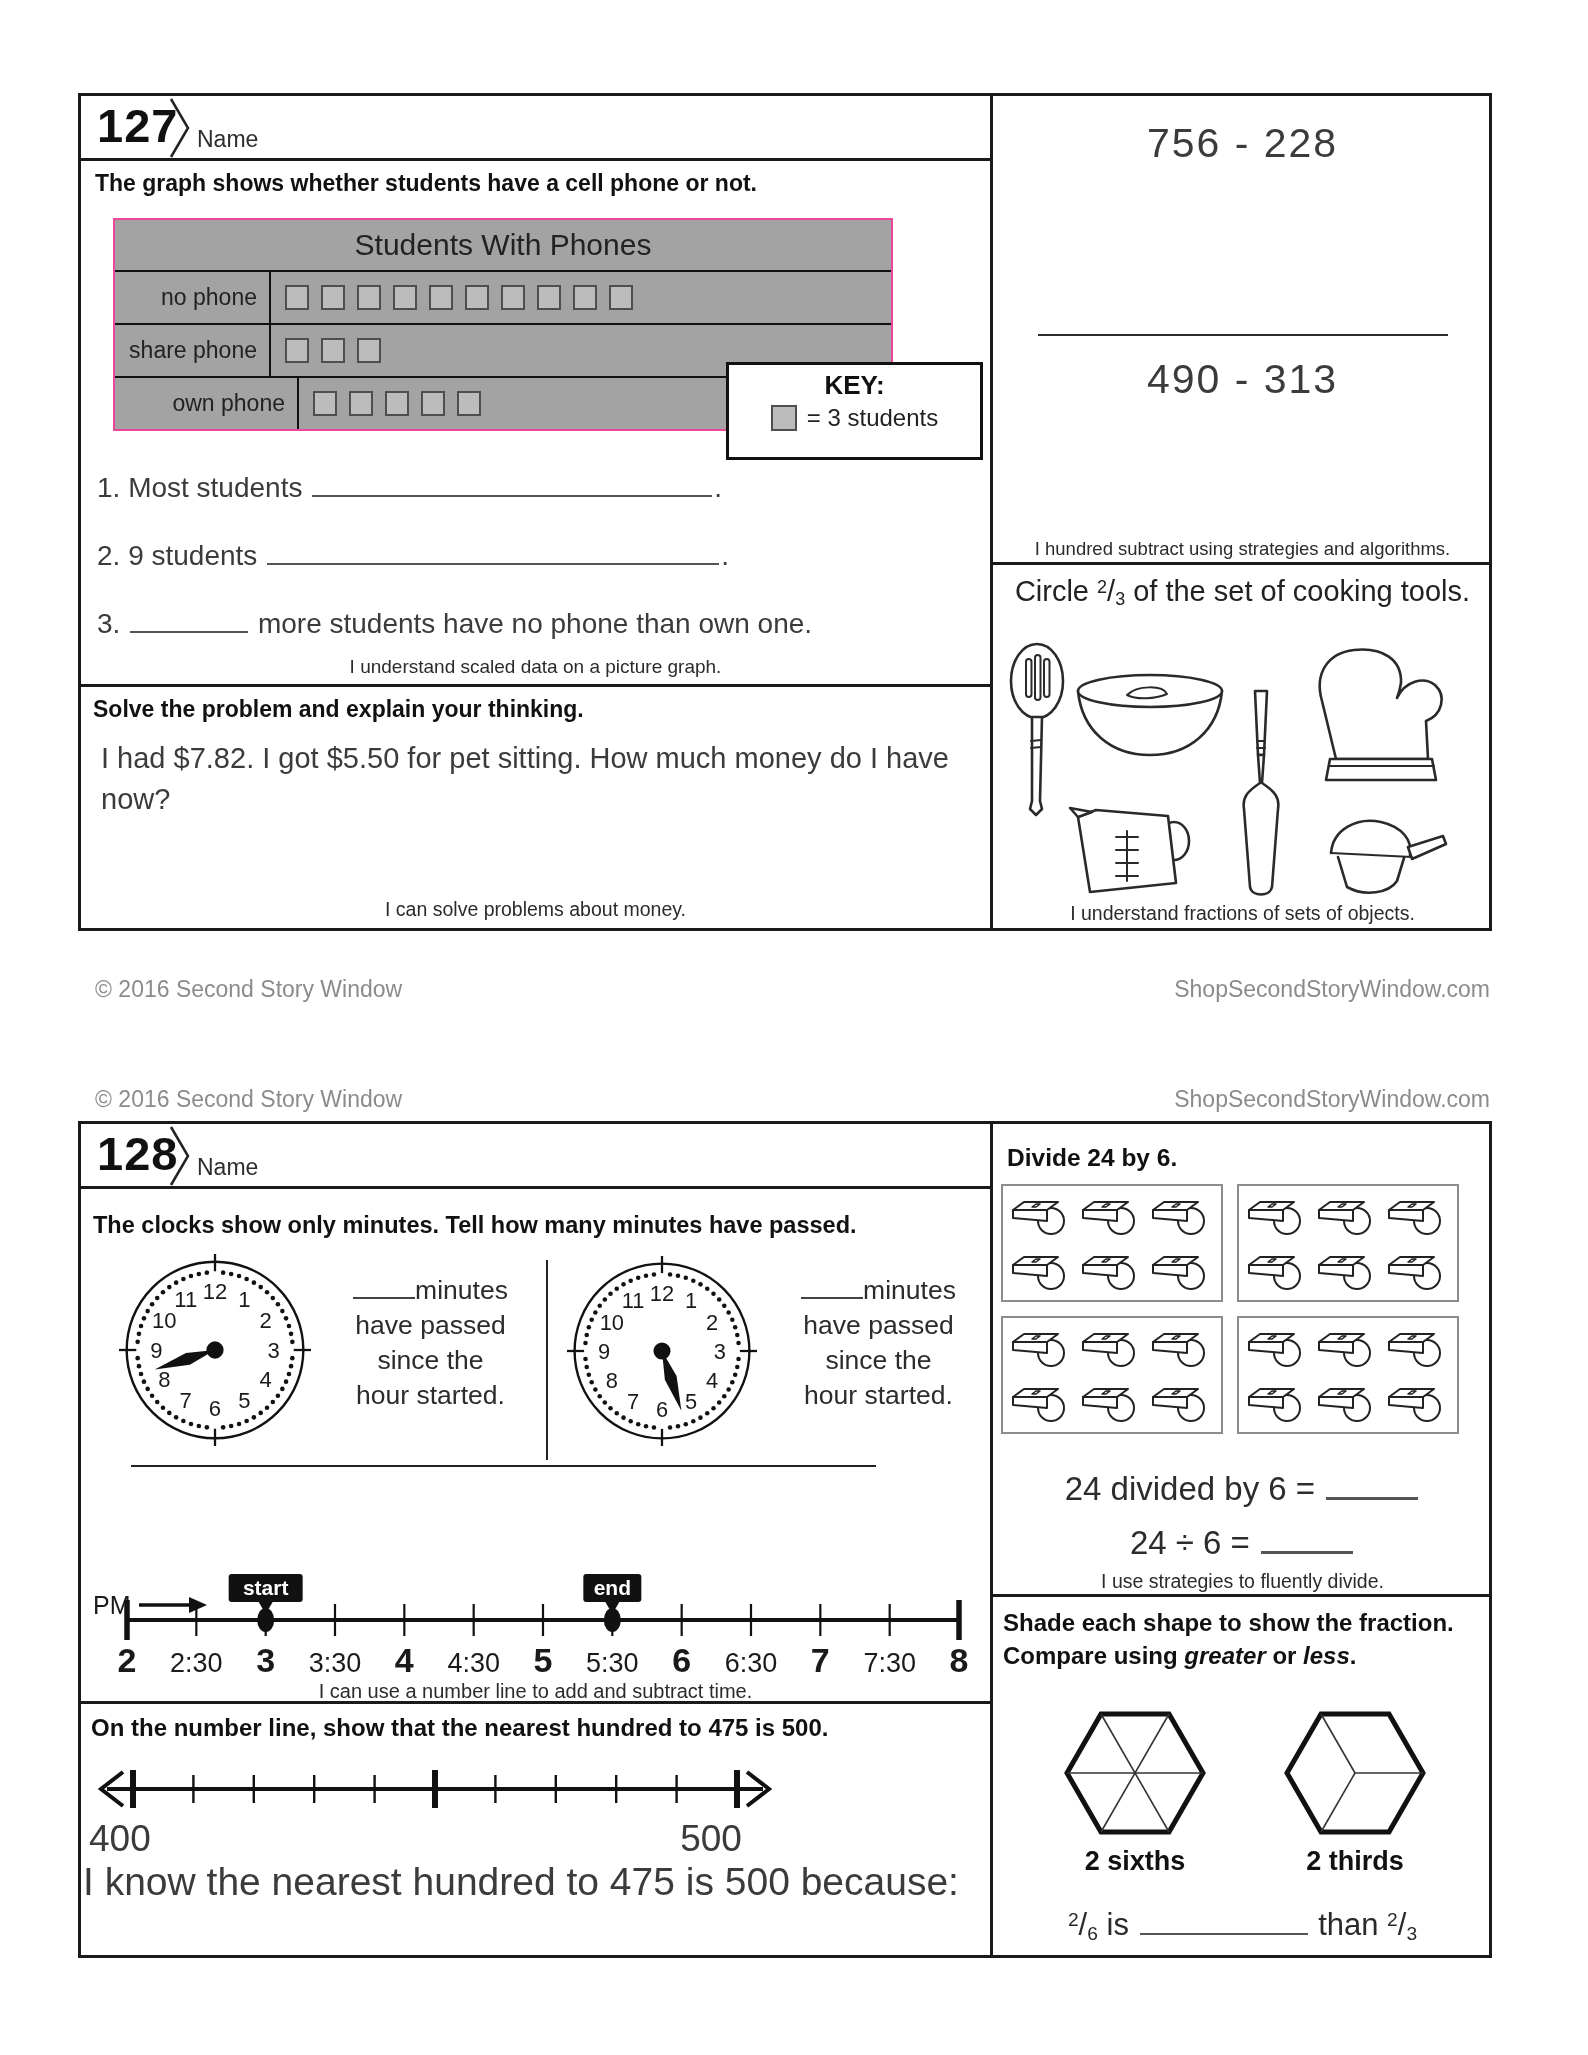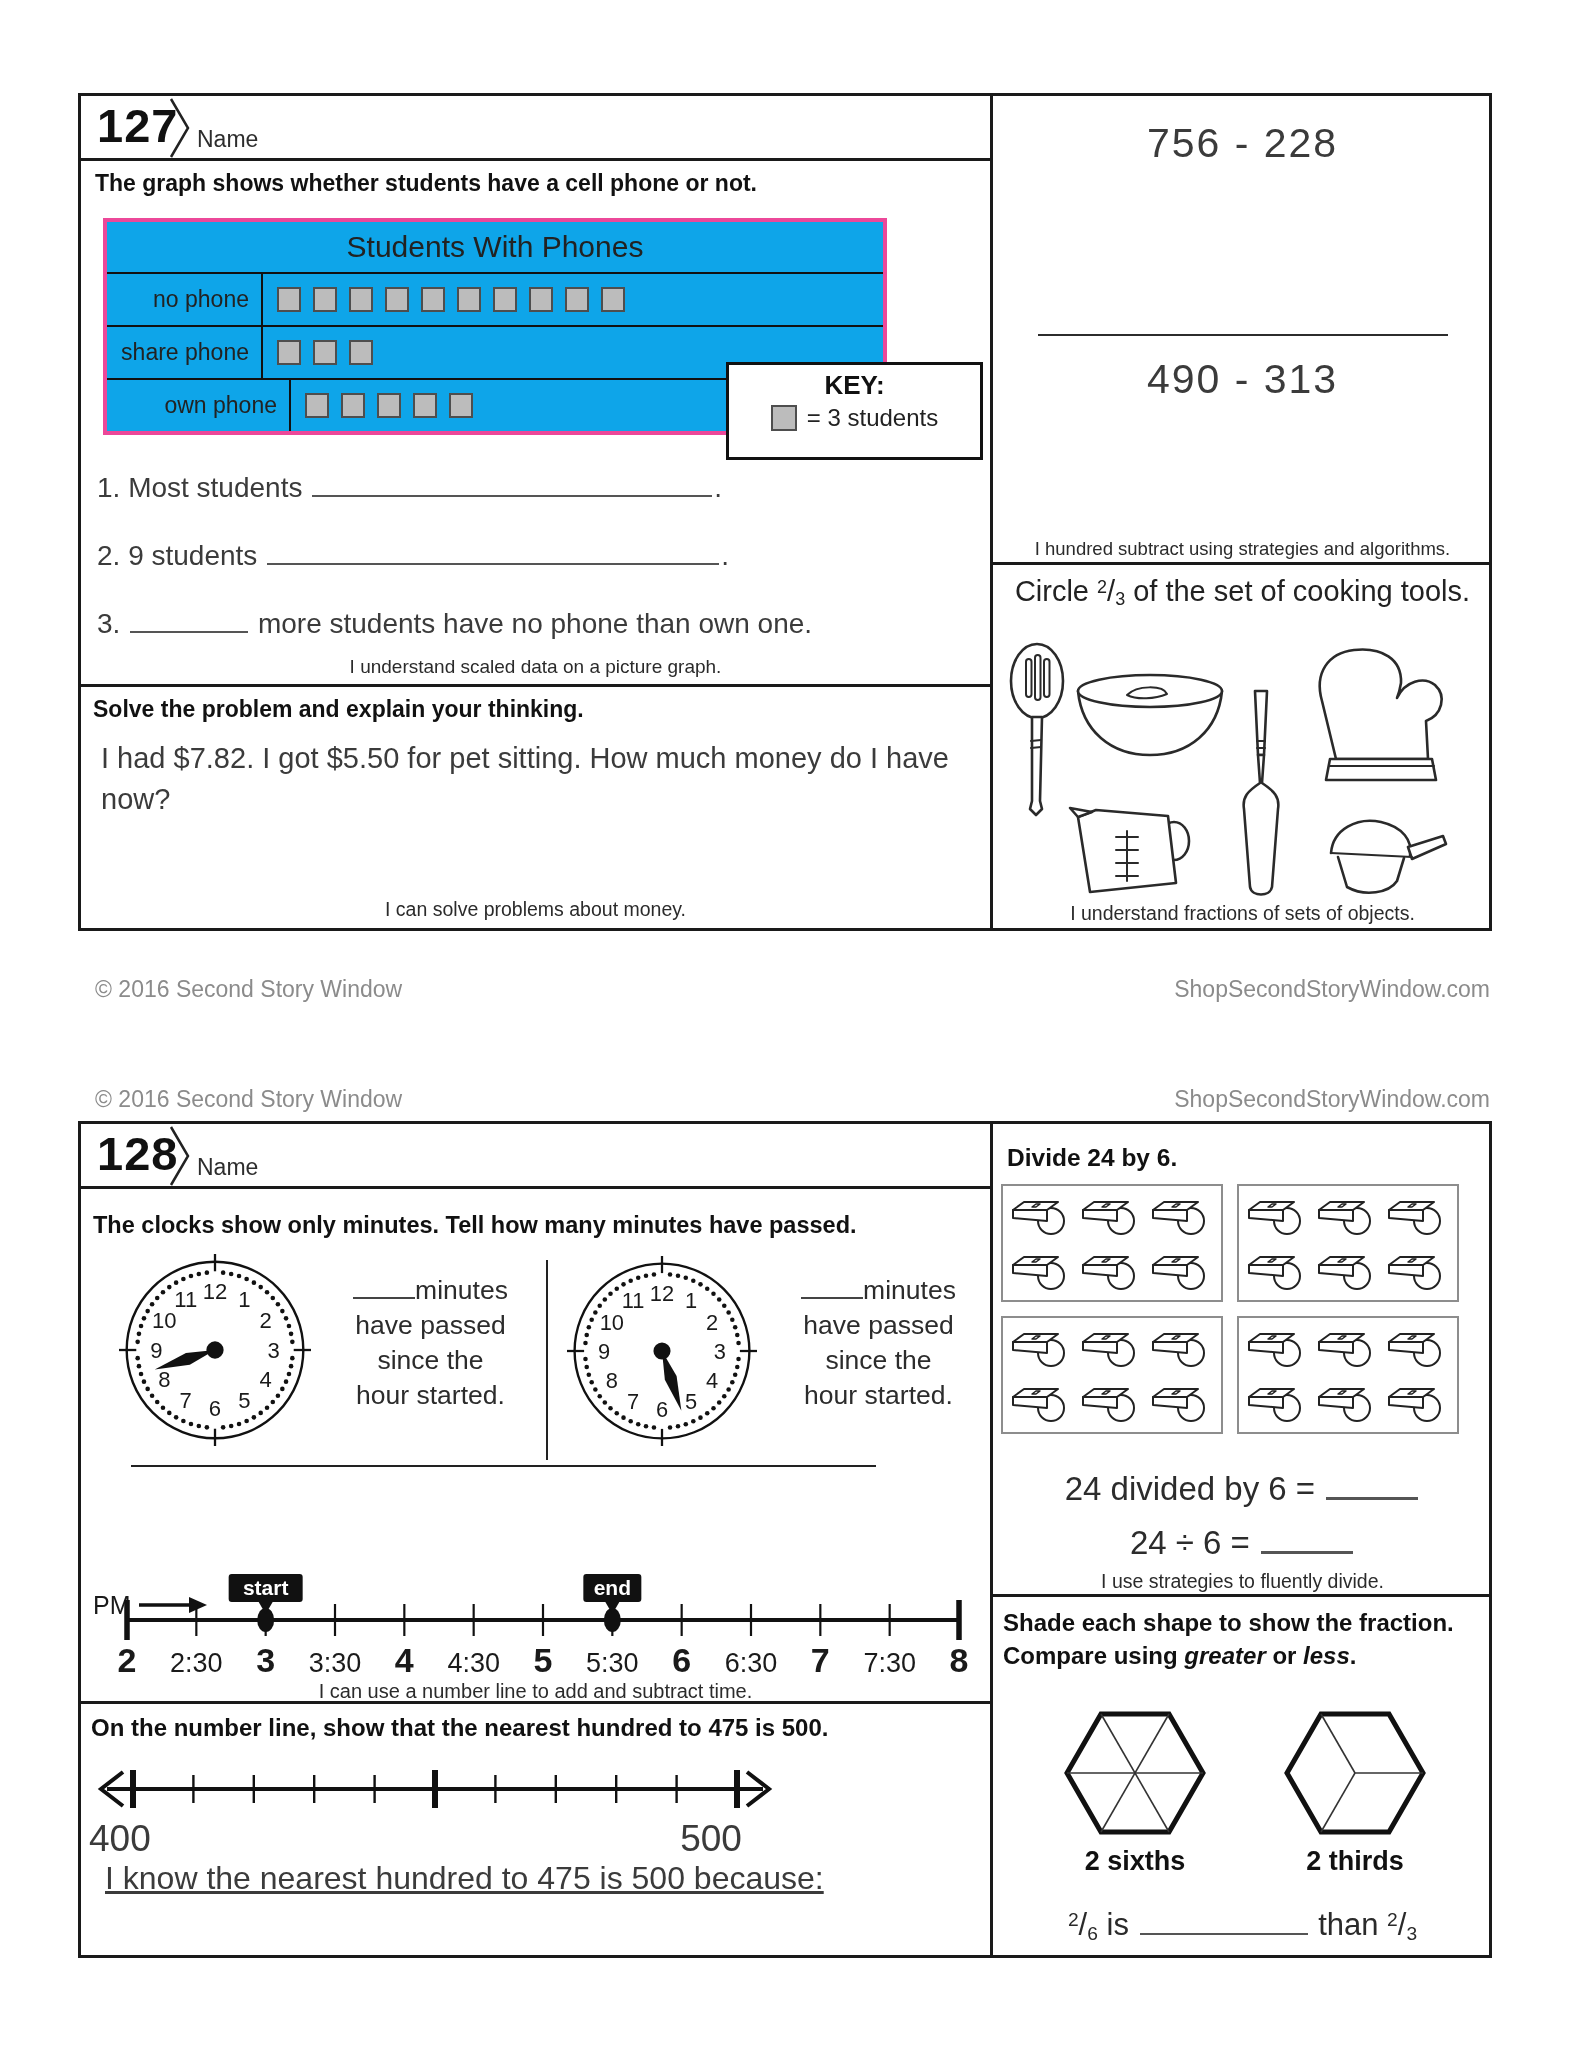--- a/index.html
+++ b/index.html
@@ -12,21 +12,21 @@
   .vdiv{position:absolute;left:909px;top:0;width:3px;height:100%;background:#1a1a1a;}
   .hline{position:absolute;background:#1a1a1a;height:3px;}
   .pgnum{position:absolute;left:16px;top:2px;font-size:47px;font-weight:700;letter-spacing:1px;color:#111;}
   .chev{position:absolute;left:88px;top:2px;}
   .namelab{position:absolute;left:116px;top:30px;font-size:23px;color:#2d2d2d;}
   .boldinstr{font-weight:700;color:#111;}
   .thin{color:#3b3b3b;}
   .std{font-size:19px;color:#2b2b2b;text-align:center;}
   .wblank{display:inline-block;border-bottom:2px solid #444;height:1em;vertical-align:baseline;}
   
-  .gtable{position:absolute;left:22px;top:122px;width:776px;border:4px solid #ec4899;background:#0ea5e9;}
+  .gtable{position:absolute;left:32px;top:122px;width:776px;border:2px solid #ec4899;background:#a3a3a3;}
   .gt-title{height:50px;line-height:50px;text-align:center;font-size:30px;color:#222;border-bottom:2px solid #111;}
   .gt-row{display:flex;height:51px;border-bottom:2px solid #111;}
   .gt-row:last-child{border-bottom:none;padding-left:28px;}
   .gt-label{width:142px;border-right:2px solid #111;text-align:right;padding-right:12px;font-size:23px;line-height:51px;color:#222;}
   .gt-cells{flex:1;display:flex;align-items:center;padding-left:14px;gap:12px;}
   .sq{width:20px;height:21px;background:#bcbcbc;border:2px solid #4e4e4e;flex:0 0 auto;}
   .keybox{position:absolute;left:645px;top:266px;width:251px;height:92px;border:3px solid #111;background:#fff;z-index:3;text-align:center;}
   .keytitle{font-size:26px;font-weight:700;margin-top:5px;color:#111;}
   .keyrow{display:flex;justify-content:center;align-items:center;gap:10px;margin-top:3px;font-size:24px;color:#222;}
   .q{position:absolute;left:16px;font-size:28px;color:#3b3b3b;white-space:nowrap;}
@@ -441,21 +441,21 @@
         <line x1="289.6" y1="11" x2="289.6" y2="39" stroke="#111" stroke-width="2.4"></line>
         <line x1="350" y1="6" x2="350" y2="44" stroke="#111" stroke-width="6"></line>
         <line x1="410.4" y1="11" x2="410.4" y2="39" stroke="#111" stroke-width="2.4"></line>
         <line x1="470.8" y1="11" x2="470.8" y2="39" stroke="#111" stroke-width="2.4"></line>
         <line x1="531.2" y1="11" x2="531.2" y2="39" stroke="#111" stroke-width="2.4"></line>
         <line x1="591.6" y1="11" x2="591.6" y2="39" stroke="#111" stroke-width="2.4"></line>
         <line x1="652" y1="6" x2="652" y2="44" stroke="#111" stroke-width="6"></line>
       </svg>
     <div class="abs thin" style="left:8px;top:694px;font-size:37px;">400</div>
     <div class="abs thin" style="left:570px;top:694px;width:120px;text-align:center;font-size:37px;">500</div>
-    <div class="abs thin" style="left:24px;top:736px;font-size:32px;text-decoration:underline;">I know the nearest hundred to 475 is 500 because:</div>
+    <div class="abs thin" style="left:2px;top:736px;font-size:39px;">I know the nearest hundred to 475 is 500 because:</div>
     <div class="abs" style="left:10px;top:775px;width:890px;height:48px;"></div>
 
     <div class="abs boldinstr" style="left:926px;top:20px;font-size:24.5px;">Divide 24 by 6.</div>
     <div class="wgrid" id="whistlegrid">
         <div class="wbox">
           <svg width="64" height="44" viewBox="0 0 64 44">
             <g stroke="#222" stroke-width="2" fill="#fff" stroke-linejoin="round">
               <circle cx="41" cy="27" r="13"></circle>
               <polygon points="3,16 14,8 48,8 37,16"></polygon>
               <polygon points="3,16 37,16 37,27 3,24"></polygon>

